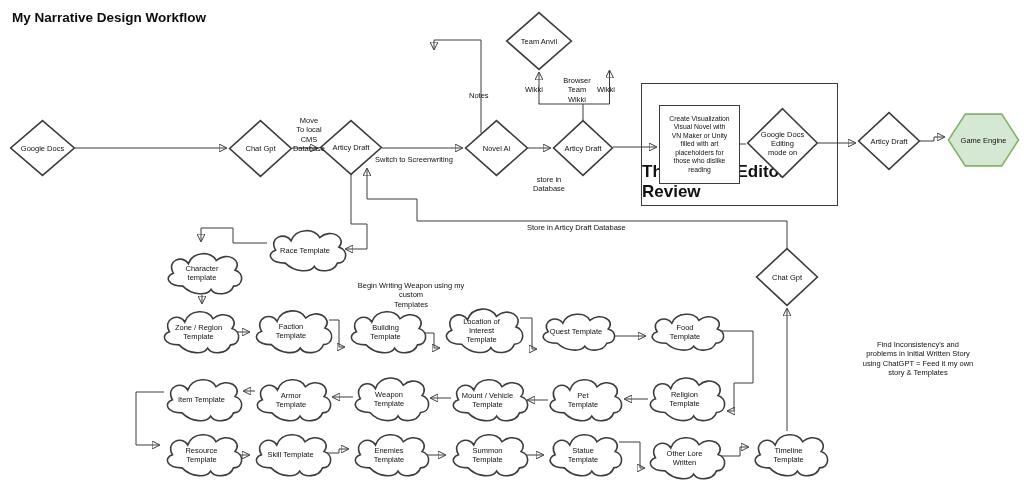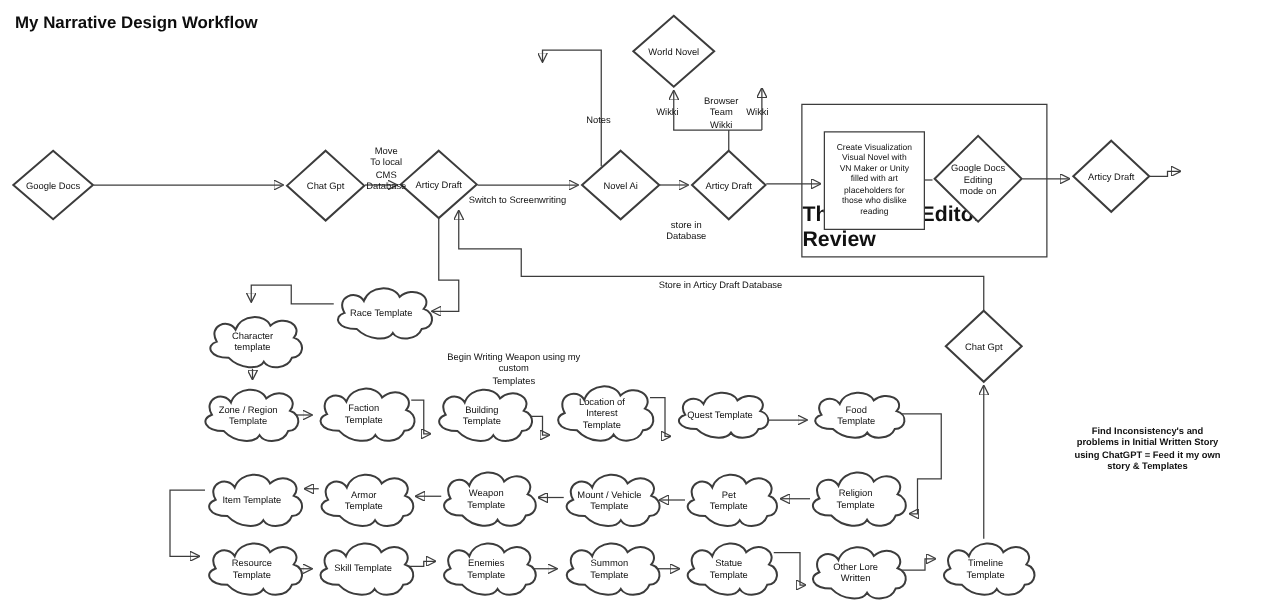--- a/index.html
+++ b/index.html
@@ -8,21 +8,21 @@
   svg{overflow:visible;display:block;}
   #edges{position:absolute;left:0;top:0;pointer-events:none;}
   #edges path{fill:none;stroke:#3c3c3c;stroke-width:1;}
   .node{position:absolute;}
   .node .shape{position:absolute;left:0;top:0;width:100%;height:100%;}
   .node .shape polygon,.node .shape path{fill:#ffffff;stroke:#3c3c3c;stroke-width:1.6;vector-effect:non-scaling-stroke;}
   .node .lbl{position:absolute;inset:0;display:flex;align-items:center;justify-content:center;
              text-align:center;font-size:7.5px;line-height:1.2;white-space:pre-line;z-index:2;}
   .txt{position:absolute;font-size:7.5px;line-height:1.25;white-space:pre-line;z-index:3;}
   .center{text-align:center;margin-top:20px;}
-  .bold{font-weight:bold;text-align:center;}
+  .bold{font-weight:normal;text-align:center;}
   .rectbox{position:absolute;border:1px solid #3c3c3c;background:#fff;box-sizing:border-box;}
   #viz-box .lbl{font-size:6.8px;line-height:1.25;padding:1px;}
   #group-box{background:transparent;}
   #group-label{position:absolute;left:0;right:0;bottom:3px;text-align:left;font-weight:bold;font-size:17px;}
   #title{position:absolute;left:12px;top:10px;font-size:13.5px;font-weight:bold;color:#0d0d0d;}
   .hex polygon{fill:#d5e8d4 !important;stroke:#82b366 !important;}
 </style>
 </head>
 <body>
 
@@ -95,21 +95,21 @@
   <div class="node" style="left:465px;top:120px;width:63px;height:56px">
     <svg class="shape" viewBox="0 0 100 100" preserveAspectRatio="none">
         <polygon points="50,1 99,50 50,99 1,50"></polygon>
       </svg>
     <div class="lbl">Novel Ai</div>
   </div>
   <div class="node" style="left:506px;top:12px;width:66px;height:58px">
     <svg class="shape" viewBox="0 0 100 100" preserveAspectRatio="none">
         <polygon points="50,1 99,50 50,99 1,50"></polygon>
       </svg>
-    <div class="lbl">World Novel</div>
+    <div class="lbl">Team Anvil</div>
   </div>
   <div class="node" style="left:553px;top:120px;width:60px;height:56px">
     <svg class="shape" viewBox="0 0 100 100" preserveAspectRatio="none">
         <polygon points="50,1 99,50 50,99 1,50"></polygon>
       </svg>
     <div class="lbl">Articy Draft</div>
   </div>
 
   <div class="rectbox" id="group-box" style="left:641px;top:83px;width:197px;height:123px">
     <div id="group-label">Third-party Editor Review</div>
@@ -129,20 +129,26 @@
       </svg>
     <div class="lbl">Google Docs
 Editing
 mode on</div>
   </div>
   <div class="node" style="left:858px;top:112px;width:62px;height:58px">
     <svg class="shape" viewBox="0 0 100 100" preserveAspectRatio="none">
         <polygon points="50,1 99,50 50,99 1,50"></polygon>
       </svg>
     <div class="lbl">Articy Draft</div>
+  </div>
+  <div class="node hex" style="left:947px;top:113px;width:73px;height:54px">
+    <svg class="shape" viewBox="0 0 100 100" preserveAspectRatio="none">
+        <polygon points="25,2 75,2 98,50 75,98 25,98 2,50"></polygon>
+      </svg>
+    <div class="lbl">Game Engine</div>
   </div>
   <div class="node" style="left:756px;top:248px;width:62px;height:58px">
     <svg class="shape" viewBox="0 0 100 100" preserveAspectRatio="none">
         <polygon points="50,1 99,50 50,99 1,50"></polygon>
       </svg>
     <div class="lbl">Chat Gpt</div>
   </div>
 
   <div class="node" style="left:164px;top:249px;width:76px;height:48px">
     <svg class="shape" viewBox="0 2 101 75" preserveAspectRatio="none">

